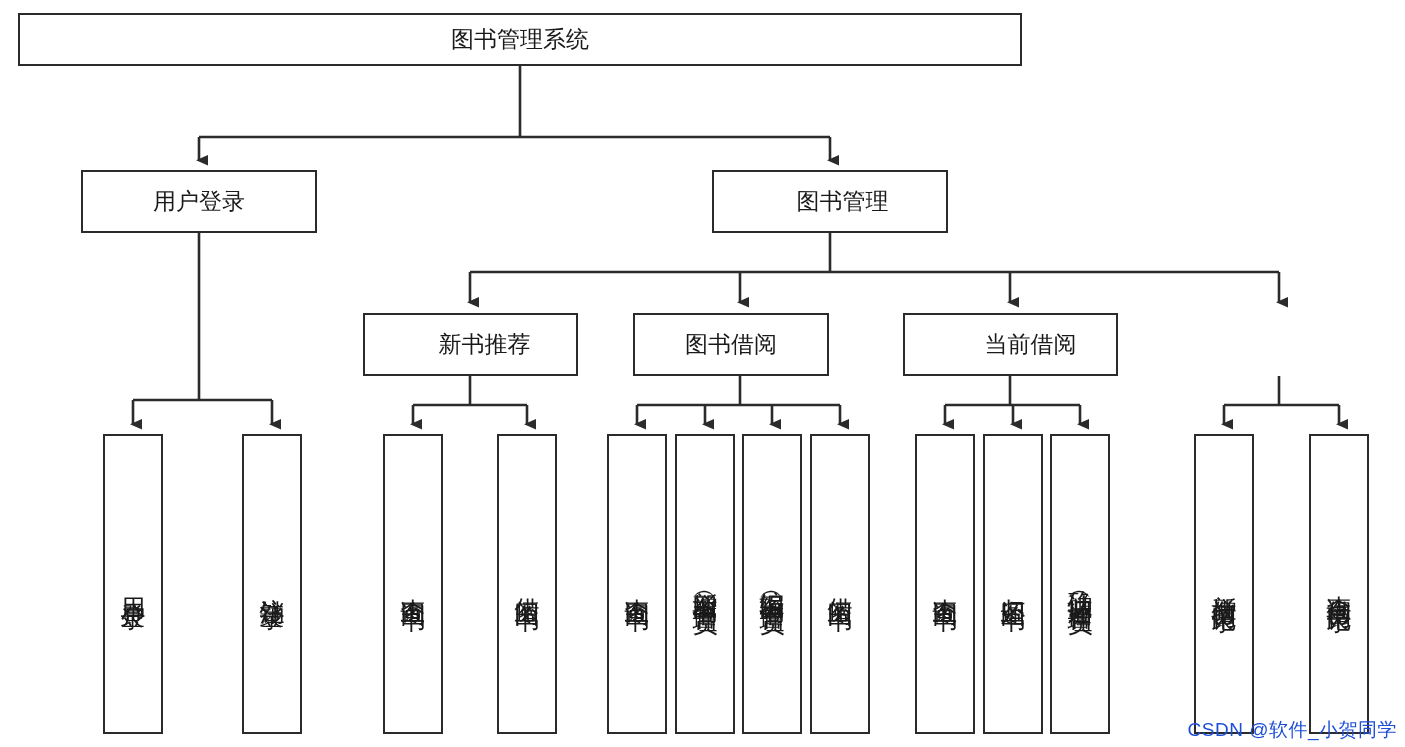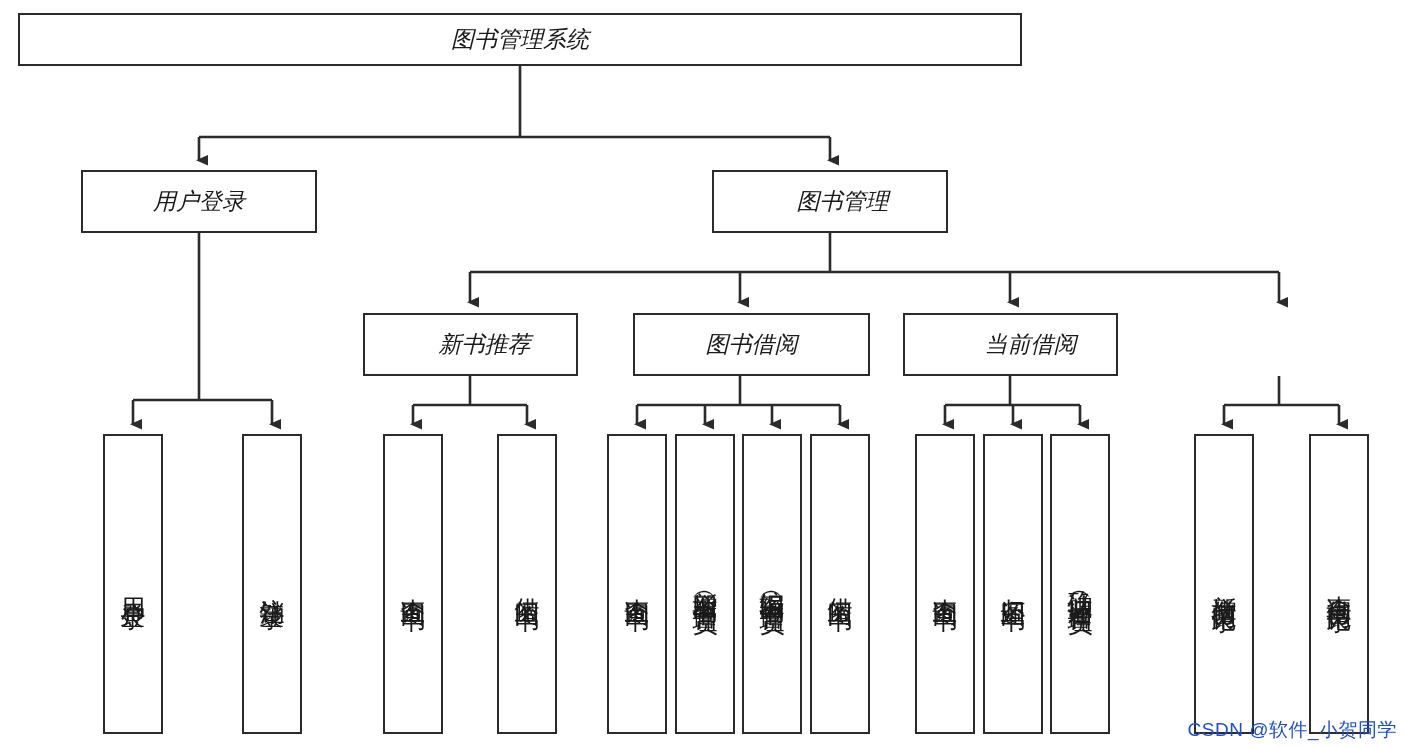--- a/index.html
+++ b/index.html
@@ -39,21 +39,20 @@
   }
   .node .label {
     display: block;
     text-align: center;
     line-height: 1.18;
     white-space: nowrap;
   }
   
   .node.horiz .label {
     font-size: 23px;
-    font-style: italic;
   }
   .node.root .label {
     font-size: 23px;
   }
   
   .node.vert {
     align-items: center;
     justify-content: center;
   }
   .node.vert .label {
@@ -140,21 +139,21 @@
   </div>
 
   <div class="node horiz" style="left:712px; top:170px; width:236px; height:63px;padding-left:25px;">
     <span class="label">图书管理</span>
   </div>
 
   <div class="node horiz" style="left:363px; top:313px; width:215px; height:63px;padding-left:28px;">
     <span class="label">新书推荐</span>
   </div>
 
-  <div class="node horiz" style="left:633px; top:313px; width:237px; height:63px;">
+  <div class="node horiz" style="left:633px; top:313px; width:196px; height:63px;">
     <span class="label">图书借阅</span>
   </div>
 
   <div class="node horiz" style="left:903px; top:313px; width:215px; height:63px;padding-left:40px;">
     <span class="label">当前借阅</span>
   </div>
 
 
   <div class="node vert" style="left:103px; top:434px; width:60px; height:300px;">
     <span class="label">用户登录</span>

